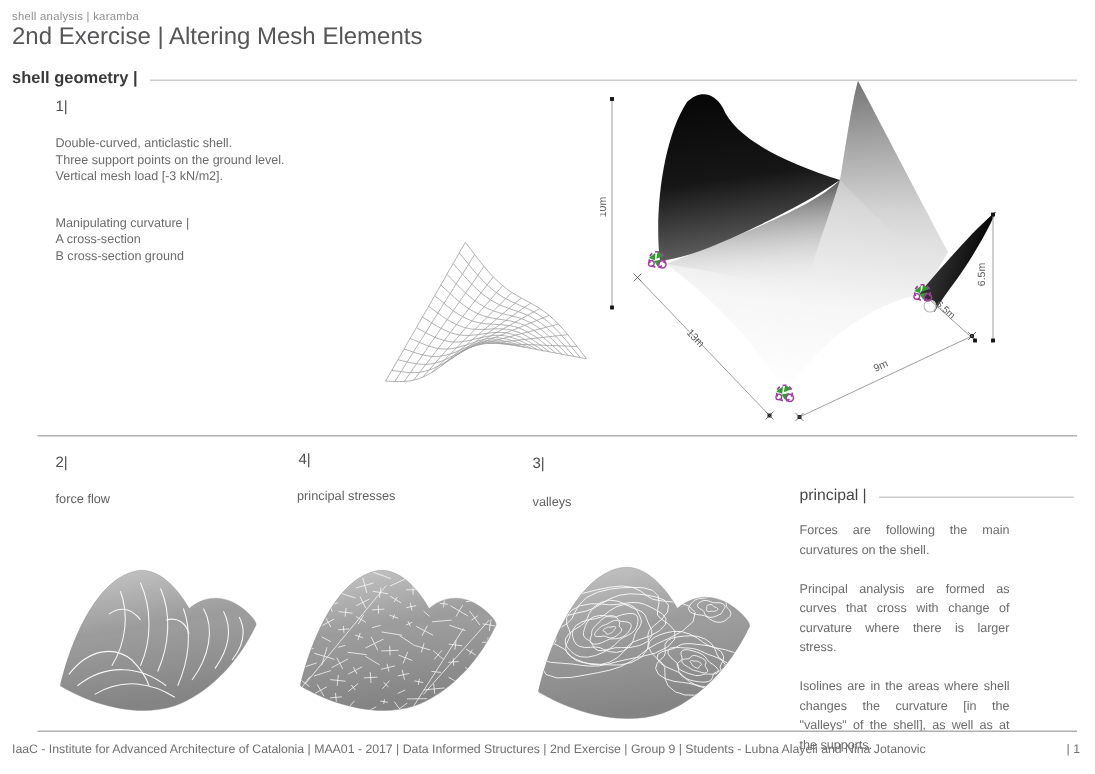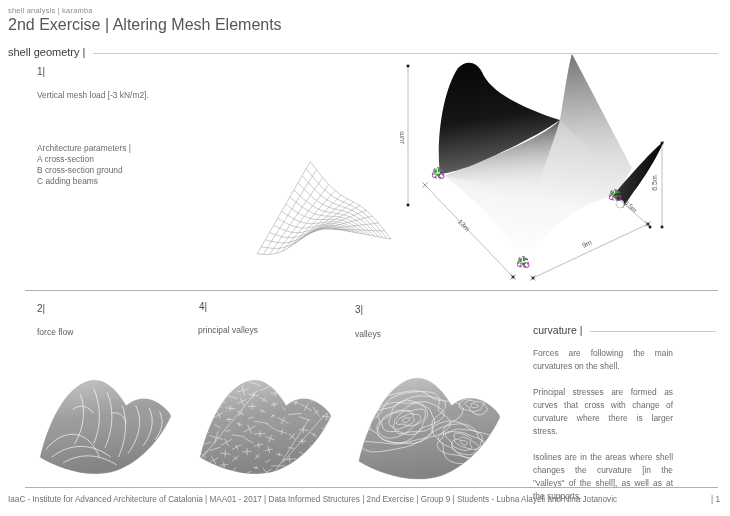--- a/index.html
+++ b/index.html
@@ -2,21 +2,21 @@
 <html><head>
 <meta charset="utf-8">
 <style>
   html,body{margin:0;padding:0;background:#e9e9e9;}
   .page{position:relative;width:730px;height:516px;margin:0 auto;background:#ffffff;
         font-family:"Liberation Sans",sans-serif;overflow:hidden;}
   .abs{position:absolute;}
   .supertitle{font-size:7.5px;color:#8d8d8d;letter-spacing:.2px;}
   .title{font-size:16px;color:#565658;}
   .heading-row{display:flex;align-items:center;gap:8px;}
-  .h1{font-size:11px;font-weight:normal;color:#3a3a3a;white-space:nowrap;}
+  .h1{font-size:11px;font-weight:bold;color:#3a3a3a;white-space:nowrap;}
   .rule{flex:1;height:0;border-top:1px solid #cccccc;margin-top:2px;}
   .num{font-size:10px;color:#4c4c4c;}
   .label{font-size:8.5px;color:#606060;}
   .body{font-size:8.4px;color:#6b6b6b;line-height:11px;}
   .concl-h{font-size:10.5px;color:#454545;white-space:nowrap;}
   .concl-p{font-size:8.4px;color:#6b6b6b;line-height:13px;text-align:justify;margin:0 0 13px 0;}
   .footer{font-size:8.2px;color:#6f6f6f;}
   .hr{position:absolute;height:0;border-top:1px solid #b0b0b0;}
   svg text{font-family:"Liberation Sans",sans-serif;}
 </style>
@@ -29,28 +29,29 @@
   <div class="abs title" style="left:8px;top:16px">2nd Exercise | Altering Mesh Elements</div>
 
   <div class="abs heading-row" style="left:8px;top:46px;right:12px">
     <span class="h1">shell geometry |</span>
     <span class="rule"></span>
   </div>
 
   <div class="abs num" style="left:37px;top:66px">1|</div>
 
   <div class="abs body" style="left:37px;top:90px;width:210px">
+    <div>Double-curved, anticlastic shell.</div>
+    <div>Three support points on the ground level.</div>
     <div>Vertical mesh load [-3 kN/m2].</div>
   </div>
 
   <div class="abs body" style="left:37px;top:143px;width:210px">
-    <div>Architecture parameters |</div>
+    <div>Manipulating curvature |</div>
     <div>A cross-section</div>
     <div>B cross-section ground</div>
-    <div>C adding beams</div>
   </div>
 
   <svg id="wire" class="abs" style="left:256px;top:160px" width="138" height="122" viewBox="0 -3 138 124">
       <g fill="none" stroke="#a0a0a0" stroke-width="0.55">
         <path d="M54.0,-1.4L51.9,2.2L49.8,5.8L47.8,9.4L45.7,13.0L43.6,16.6L41.5,20.2L39.5,23.9L37.4,27.5L35.3,31.1L33.2,34.7L31.2,38.3L29.1,41.9L27.0,45.6L24.9,49.2L22.8,52.8L20.8,56.4L18.7,60.0L16.6,63.6L14.5,67.2L12.5,70.9L10.4,74.5L8.3,78.1L6.2,81.7L4.2,85.3L2.1,88.9L0.0,92.6"></path>
         <path d="M60.3,6.9L58.2,10.2L56.2,13.5L54.1,16.8L52.0,20.1L49.9,23.4L47.8,26.7L45.8,30.0L43.7,33.3L41.6,36.6L39.5,39.9L37.5,43.2L35.4,46.5L33.3,49.9L31.2,53.2L29.2,56.5L27.1,59.8L25.0,63.1L22.9,66.4L20.8,69.7L18.8,73.0L16.7,76.3L14.6,79.6L12.5,82.9L10.5,86.2L8.4,89.5L6.3,92.9"></path>
         <path d="M66.6,14.9L64.5,17.9L62.5,20.9L60.4,23.9L58.3,26.9L56.2,29.9L54.2,32.9L52.1,35.9L50.0,38.9L47.9,41.9L45.8,44.9L43.8,47.9L41.7,50.9L39.6,53.9L37.5,56.9L35.5,59.9L33.4,62.9L31.3,65.9L29.2,68.9L27.2,71.9L25.1,74.9L23.0,77.9L20.9,80.9L18.8,83.9L16.8,86.9L14.7,89.9L12.6,92.9"></path>
         <path d="M72.9,22.0L70.8,24.7L68.8,27.4L66.7,30.1L64.6,32.8L62.5,35.5L60.5,38.2L58.4,40.9L56.3,43.6L54.2,46.3L52.2,48.9L50.1,51.6L48.0,54.3L45.9,57.0L43.8,59.7L41.8,62.4L39.7,65.1L37.6,67.8L35.5,70.5L33.5,73.2L31.4,75.9L29.3,78.6L27.2,81.3L25.2,83.9L23.1,86.6L21.0,89.3L18.9,92.0"></path>
         <path d="M79.2,27.9L77.2,30.3L75.1,32.7L73.0,35.1L70.9,37.5L68.8,39.9L66.8,42.2L64.7,44.6L62.6,47.0L60.5,49.4L58.5,51.8L56.4,54.2L54.3,56.5L52.2,58.9L50.2,61.3L48.1,63.7L46.0,66.1L43.9,68.5L41.8,70.9L39.8,73.2L37.7,75.6L35.6,78.0L33.5,80.4L31.5,82.8L29.4,85.2L27.3,87.5L25.2,89.9"></path>
         <path d="M85.5,32.6L83.5,34.7L81.4,36.7L79.3,38.8L77.2,40.9L75.2,43.0L73.1,45.0L71.0,47.1L68.9,49.2L66.8,51.3L64.8,53.3L62.7,55.4L60.6,57.5L58.5,59.6L56.5,61.7L54.4,63.7L52.3,65.8L50.2,67.9L48.2,70.0L46.1,72.0L44.0,74.1L41.9,76.2L39.8,78.3L37.8,80.3L35.7,82.4L33.6,84.5L31.5,86.6"></path>
@@ -195,21 +196,21 @@
         <path d="M110,52 C118,66 114,86 102,102"></path>
         <path d="M124,54 C130,66 128,80 118,94"></path>
         <path d="M135,58 C140,68 138,78 130,88"></path>
         <path d="M44,56 C52,50 60,52 66,60"></path>
         <path d="M84,60 C92,58 98,62 100,70"></path>
       </g>
       <path d="M10,106 C18,72 36,32 62,26 C78,22 92,38 100,52 C112,42 127,42 141,55 C146,60 148,63 146,65 C133,92 112,112 90,120 C62,129 30,118 10,106 Z" fill="none" stroke="#8a8a8a" stroke-width="0.6" opacity="0.45"></path>
     </svg>
 
   <div class="abs num" style="left:199px;top:301px">4|</div>
-  <div class="abs label" style="left:198px;top:325px">principal valleys</div>
+  <div class="abs label" style="left:198px;top:325px">principal stresses</div>
   <svg id="study1" class="abs" style="left:188px;top:356px" width="158" height="126" viewBox="0 0 160 132">
       <defs>
         <linearGradient id="gstudy1" x1="0.1" y1="0" x2="0.35" y2="1">
           <stop offset="0" stop-color="#c6c6c6"></stop>
           <stop offset="0.45" stop-color="#9b9b9b"></stop>
           <stop offset="1" stop-color="#a9a9a9"></stop>
         </linearGradient>
         <linearGradient id="hstudy1" x1="0" y1="0" x2="0.2" y2="1">
           <stop offset="0.5" stop-color="rgba(0,0,0,0)"></stop>
           <stop offset="1" stop-color="rgba(0,0,0,0.22)"></stop>
@@ -426,26 +427,26 @@
         <path d="M140.9,98.5L138.0,100.7L134.1,101.9L130.3,102.7L126.7,103.5L123.1,103.9L119.1,103.7L115.0,102.8L111.2,101.5L107.4,100.5L103.1,99.9L97.8,99.2L92.1,97.5L87.7,94.6L85.9,90.9L86.9,87.5L89.4,84.9L91.5,82.9L92.2,80.8L92.0,78.2L92.0,75.4L93.4,73.0L96.2,71.4L99.9,70.5L103.9,70.0L108.3,69.7L113.1,70.1L117.9,71.8L121.9,74.7L124.3,78.3L125.5,81.5L127.0,84.0L129.9,86.0L134.3,88.5L138.7,91.7L141.2,95.3L140.9,98.5Z"></path>
         <path d="M138.4,97.6L136.1,99.7L134.2,102.0L131.8,104.0L128.5,105.4L124.6,106.1L120.4,106.6L116.0,107.4L110.8,108.2L104.7,108.0L98.6,106.0L94.1,102.2L92.0,97.6L91.9,93.4L91.8,90.2L90.2,87.5L86.8,84.5L83.2,80.8L81.3,76.8L82.0,73.4L84.8,70.9L88.6,69.1L92.8,67.8L97.3,66.9L102.5,67.0L108.0,68.6L113.0,71.3L117.0,74.2L120.7,76.4L125.2,77.6L131.2,78.8L138.0,81.0L143.4,84.5L145.7,88.7L144.6,92.5L141.6,95.4L138.4,97.6Z"></path>
         <path d="M126.1,52.8L125.7,53.1L125.2,53.4L124.8,53.6L124.4,53.8L123.8,53.9L123.3,53.9L122.7,53.9L122.2,53.8L121.6,53.9L120.9,54.0L120.1,54.0L119.4,53.8L118.9,53.4L118.7,52.9L118.9,52.4L119.1,52.0L119.1,51.7L119.0,51.4L118.9,51.0L118.9,50.6L119.1,50.3L119.5,50.1L119.9,49.9L120.5,49.7L121.1,49.5L121.8,49.5L122.5,49.8L123.0,50.2L123.3,50.6L123.6,50.9L124.0,51.1L124.7,51.3L125.4,51.6L126.0,52.0L126.2,52.4L126.1,52.8Z"></path>
         <path d="M129.3,53.5L129.1,54.2L128.7,54.9L128.2,55.6L127.3,56.0L126.3,56.4L125.2,56.9L124.0,57.4L122.5,57.8L120.8,57.8L119.2,57.2L118.0,56.2L117.4,55.1L117.2,54.1L116.6,53.4L115.6,52.8L114.3,52.1L113.3,51.1L112.9,50.1L113.2,49.2L113.9,48.5L114.9,47.9L115.9,47.3L117.2,46.9L118.7,46.9L120.2,47.2L121.6,47.8L122.8,48.2L124.0,48.4L125.5,48.3L127.4,48.4L129.2,48.9L130.5,49.8L130.9,50.9L130.5,51.9L129.8,52.8L129.3,53.5Z"></path>
         <path d="M134.5,54.5L134.6,55.9L134.0,57.2L132.9,58.3L131.6,59.4L130.0,60.4L127.9,61.0L125.3,60.9L122.8,60.0L120.6,58.7L119.1,57.5L117.5,56.7L115.4,56.4L112.6,56.0L109.8,55.2L107.8,53.8L107.2,52.1L107.7,50.6L108.6,49.3L109.7,48.1L110.7,47.1L112.0,46.2L113.8,45.7L115.8,45.5L117.6,45.4L119.4,45.0L121.3,44.3L123.7,43.6L126.6,43.5L129.2,44.4L131.0,46.0L131.6,47.8L131.6,49.5L131.8,50.8L132.5,51.9L133.7,53.1L134.5,54.5Z"></path>
       </g>
       <path d="M10,106 C18,72 36,32 62,26 C78,22 92,38 100,52 C112,42 127,42 141,55 C146,60 148,63 146,65 C133,92 112,112 90,120 C62,129 30,118 10,106 Z" fill="none" stroke="#8a8a8a" stroke-width="0.6" opacity="0.45"></path>
     </svg>
 
   <div class="abs heading-row" style="left:533px;top:324px;right:14px">
-    <span class="concl-h">curvature |</span>
+    <span class="concl-h">principal |</span>
     <span class="rule"></span>
   </div>
   <div class="abs" style="left:533px;top:347px;width:140px">
     <p class="concl-p">Forces are following the main curvatures on the shell.</p>
-    <p class="concl-p">Principal stresses are formed as curves that cross with change of curvature where there is larger stress.</p>
+    <p class="concl-p">Principal analysis are formed as curves that cross with change of curvature where there is larger stress.</p>
     <p class="concl-p">Isolines are in the areas where shell changes the curvature [in the "valleys" of the shell], as well as at the supports.</p>
   </div>
 
   <div class="hr" style="top:487px;left:25px;width:693px"></div>
   <div class="abs footer" style="left:8px;top:495px;width:660px">IaaC - Institute for Advanced Architecture of Catalonia |  MAA01 - 2017 | Data Informed Structures | 2nd Exercise | Group 9 | Students - Lubna Alayeli and Nina Jotanovic</div>
   <div class="abs footer" style="right:10px;top:495px">| 1</div>
 
 </div>
 
 </body></html>

